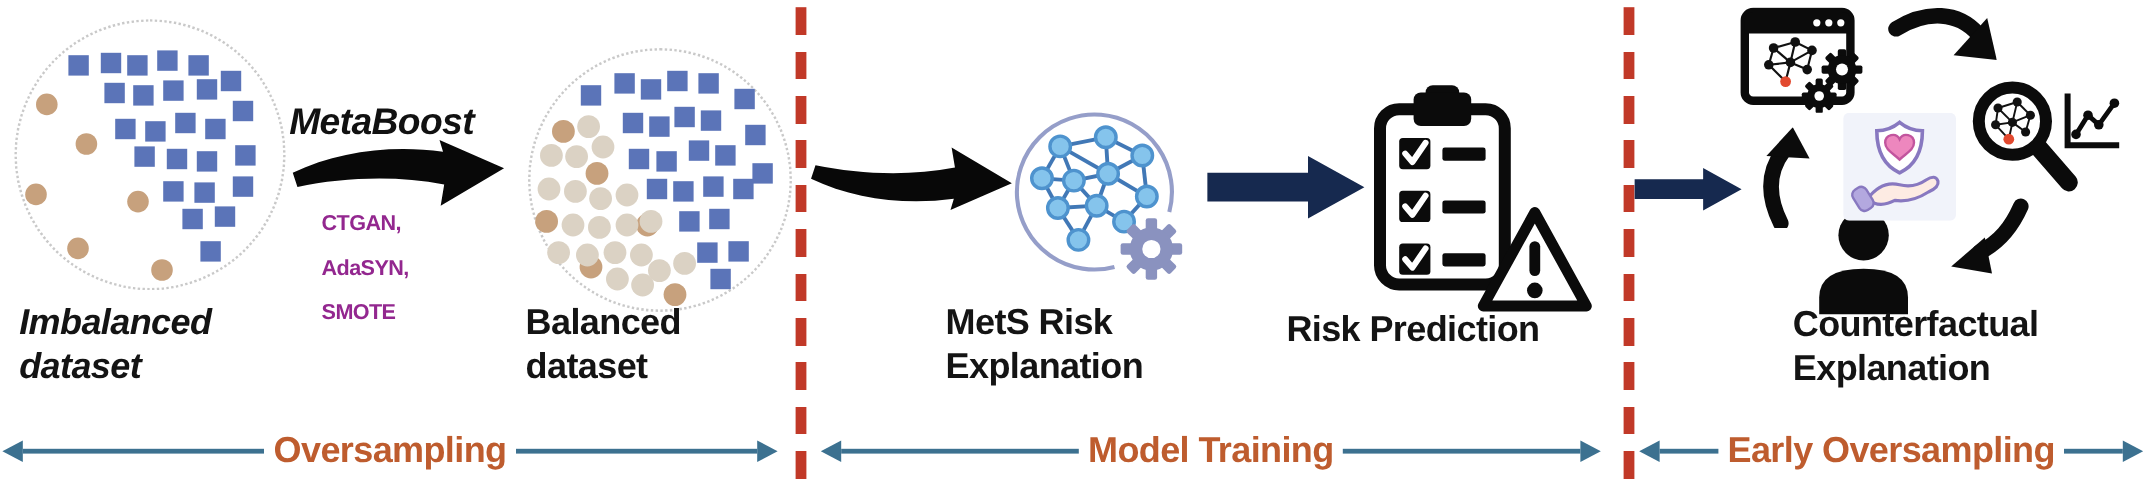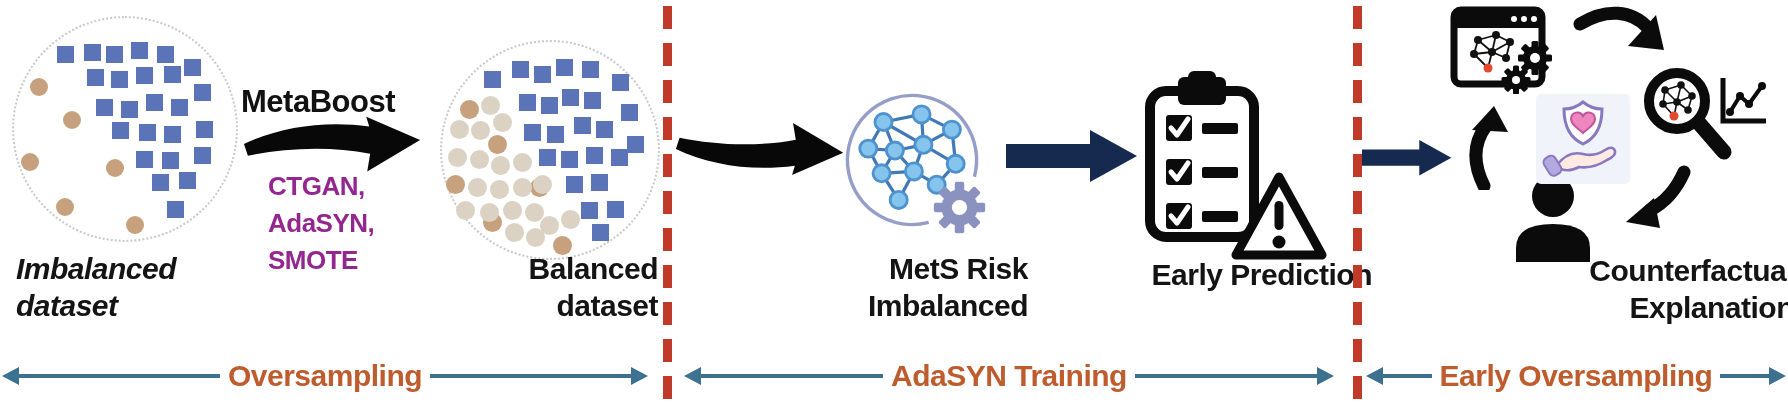--- a/index.html
+++ b/index.html
@@ -3,38 +3,38 @@
 <meta charset="utf-8">
 <style>
   html,body{margin:0;padding:0;background:#ffffff;}
   .canvas{
     position:relative;width:1788px;height:406px;background:#ffffff;overflow:hidden;
     font-family:"Liberation Sans","DejaVu Sans",sans-serif;
   }
   .abs{position:absolute;}
   .preline{white-space:pre-line;}
   .caption{font-size:30px;font-weight:bold;color:#141414;line-height:37px;letter-spacing:-0.5px;}
-  .center{text-align:right;}
+  .center{text-align:left;}
   
   .ds-circle{position:absolute;border:2px dotted #c9c9c9;border-radius:50%;background:#fff;}
   .sq{position:absolute;background:#5B74B8;}
   .dot{position:absolute;border-radius:50%;}
   .dot.tan{background:#C7A17D;}
   .dot.beige{background:#DBD2C4;}
   
   .vdash{position:absolute;top:6px;height:396px;width:9px;
     background:repeating-linear-gradient(180deg,#C13928 0 23px,rgba(0,0,0,0) 23px 37px);}
   
   .phase{position:absolute;top:355px;height:42px;display:flex;align-items:center;}
   .ph-line{flex:1;height:4px;background:#3C7190;}
   .ph-head-l{width:0;height:0;border-top:9px solid transparent;border-bottom:9px solid transparent;border-right:17px solid #3C7190;}
   .ph-head-r{width:0;height:0;border-top:9px solid transparent;border-bottom:9px solid transparent;border-left:17px solid #3C7190;}
   .ph-label{font-size:30px;font-weight:bold;color:#BE5C2E;margin:0 8px;white-space:nowrap;letter-spacing:-0.5px;}
   .metaboost{font-size:31px;font-weight:bold;color:#111;letter-spacing:-0.5px;}
-  .algos{font-size:26px;font-weight:bold;color:#93278F;line-height:37px;letter-spacing:-0.5px;}
+  .algos{font-size:18px;font-weight:bold;color:#93278F;line-height:37px;letter-spacing:-0.5px;}
 </style>
 </head>
 <body>
 
 <div class="canvas">
 
   <div class="ds-circle abs" id="imb-circle" style="left:12px;top:16px;width:222px;height:222px;">
       <div class="sq" style="left: 42.5px; top: 27.5px; width: 17px; height: 17px;"></div>
       <div class="sq" style="left: 69.5px; top: 25.5px; width: 17px; height: 17px;"></div>
       <div class="sq" style="left: 91.5px; top: 27.5px; width: 17px; height: 17px;"></div>
@@ -64,21 +64,21 @@
       <div class="dot tan" style="left: 49px; top: 93px; width: 18px; height: 18px;"></div>
       <div class="dot tan" style="left: 7px; top: 135px; width: 18px; height: 18px;"></div>
       <div class="dot tan" style="left: 92px; top: 141px; width: 18px; height: 18px;"></div>
       <div class="dot tan" style="left: 42px; top: 180px; width: 18px; height: 18px;"></div>
       <div class="dot tan" style="left: 112px; top: 198px; width: 18px; height: 18px;"></div>
     </div>
 
   <div class="abs caption preline" style="left:16px;top:250px;font-style:italic;">Imbalanced
 dataset</div>
 
-  <div class="abs metaboost" style="left:241px;top:84px;">MetaBoost</div>
+  <div class="abs metaboost" style="left:241px;top:84px;font-style:italic;">MetaBoost</div>
 
   <svg class="abs" style="left:242px;top:114px;" width="181" height="62" viewBox="0 0 185 62">
     <path d="M2,30 C40,12 85,6 130,12 L127,2 L182,26 L128,58 L131,40 C90,32 45,34 6,42 Z" fill="#080808"></path>
   </svg>
 
   <div class="abs algos preline" style="left:268px;top:168px;">CTGAN,
 AdaSYN,
 SMOTE</div>
 
   <div class="ds-circle abs" id="bal-circle" style="left:440px;top:40px;width:216px;height:216px;">
@@ -193,21 +193,21 @@
         <rect x="-5" y="-27" width="10" height="12" rx="2" transform="rotate(225)"></rect>
         <rect x="-5" y="-27" width="10" height="12" rx="2" transform="rotate(270)"></rect>
         <rect x="-5" y="-27" width="10" height="12" rx="2" transform="rotate(315)"></rect>
       </g>
       <circle r="19"></circle>
         <circle r="8" fill="#ffffff"></circle>
     </g>
   </svg>
 
   <div class="abs caption preline center" style="left:788px;top:250px;width:240px;">MetS Risk
-Imbalanced</div>
+Explanation</div>
 
   <svg class="abs" style="left:1006px;top:129px;" width="132" height="55" viewBox="0 0 132 55">
     <polygon points="0,15 84,15 84,1 131,27 84,53 84,39 0,39" fill="#16294F"></polygon>
   </svg>
 
   <svg class="abs" style="left:1144px;top:70px;" width="116" height="174" viewBox="0 0 116 172">
     <rect x="6" y="20" width="104" height="146" rx="16" fill="#ffffff" stroke="#0b0b0b" stroke-width="10"></rect>
     <rect x="44" y="0" width="28" height="14" rx="6" fill="#0b0b0b"></rect>
     <rect x="34" y="6" width="48" height="28" rx="6" fill="#0b0b0b"></rect>
     <g fill="#0b0b0b">
@@ -224,21 +224,21 @@
       <polyline points="27,145 33,152 44,136"></polyline>
     </g>
   </svg>
 
   <svg class="abs" style="left:1230px;top:170px;" width="98" height="92" viewBox="0 0 98 92">
     <path d="M49,7 L92,85 L6,85 Z" fill="#ffffff" stroke="#0b0b0b" stroke-width="9" stroke-linejoin="round"></path>
     <rect x="44.5" y="31" width="9" height="29" rx="4.5" fill="#0b0b0b"></rect>
     <circle cx="49" cy="72" r="6.5" fill="#0b0b0b"></circle>
   </svg>
 
-  <div class="abs caption center" style="left:1072px;top:256px;width:300px;">Early Prediction</div>
+  <div class="abs caption center" style="left:1072px;top:256px;width:300px;">Risk Prediction</div>
 
   <div class="vdash" style="left:1353px;"></div>
 
   <svg class="abs" style="left:1362px;top:133px;" width="90" height="50" viewBox="0 0 132 55">
     <polygon points="0,15 84,15 84,1 131,27 84,53 84,39 0,39" fill="#16294F"></polygon>
   </svg>
 
   <svg class="abs" style="left:1450px;top:6px;" width="104" height="88" viewBox="0 0 104 88">
     <rect x="4" y="4" width="88" height="74" rx="7" fill="#ffffff" stroke="#0b0b0b" stroke-width="7"></rect>
     <path d="M4,11 Q4,4 11,4 L85,4 Q92,4 92,11 L92,22 L4,22 Z" fill="#0b0b0b"></path>
@@ -370,21 +370,21 @@
     <div class="ph-head-l"></div>
     <div class="ph-line"></div>
     <div class="ph-label">Oversampling</div>
     <div class="ph-line"></div>
     <div class="ph-head-r"></div>
   </div>
 
   <div class="phase" style="left:684px;width:650px;">
     <div class="ph-head-l"></div>
     <div class="ph-line"></div>
-    <div class="ph-label">AdaSYN Training</div>
+    <div class="ph-label">Model Training</div>
     <div class="ph-line"></div>
     <div class="ph-head-r"></div>
   </div>
 
   <div class="phase" style="left:1366px;width:420px;">
     <div class="ph-head-l"></div>
     <div class="ph-line"></div>
     <div class="ph-label">Early Oversampling</div>
     <div class="ph-line"></div>
     <div class="ph-head-r"></div>

